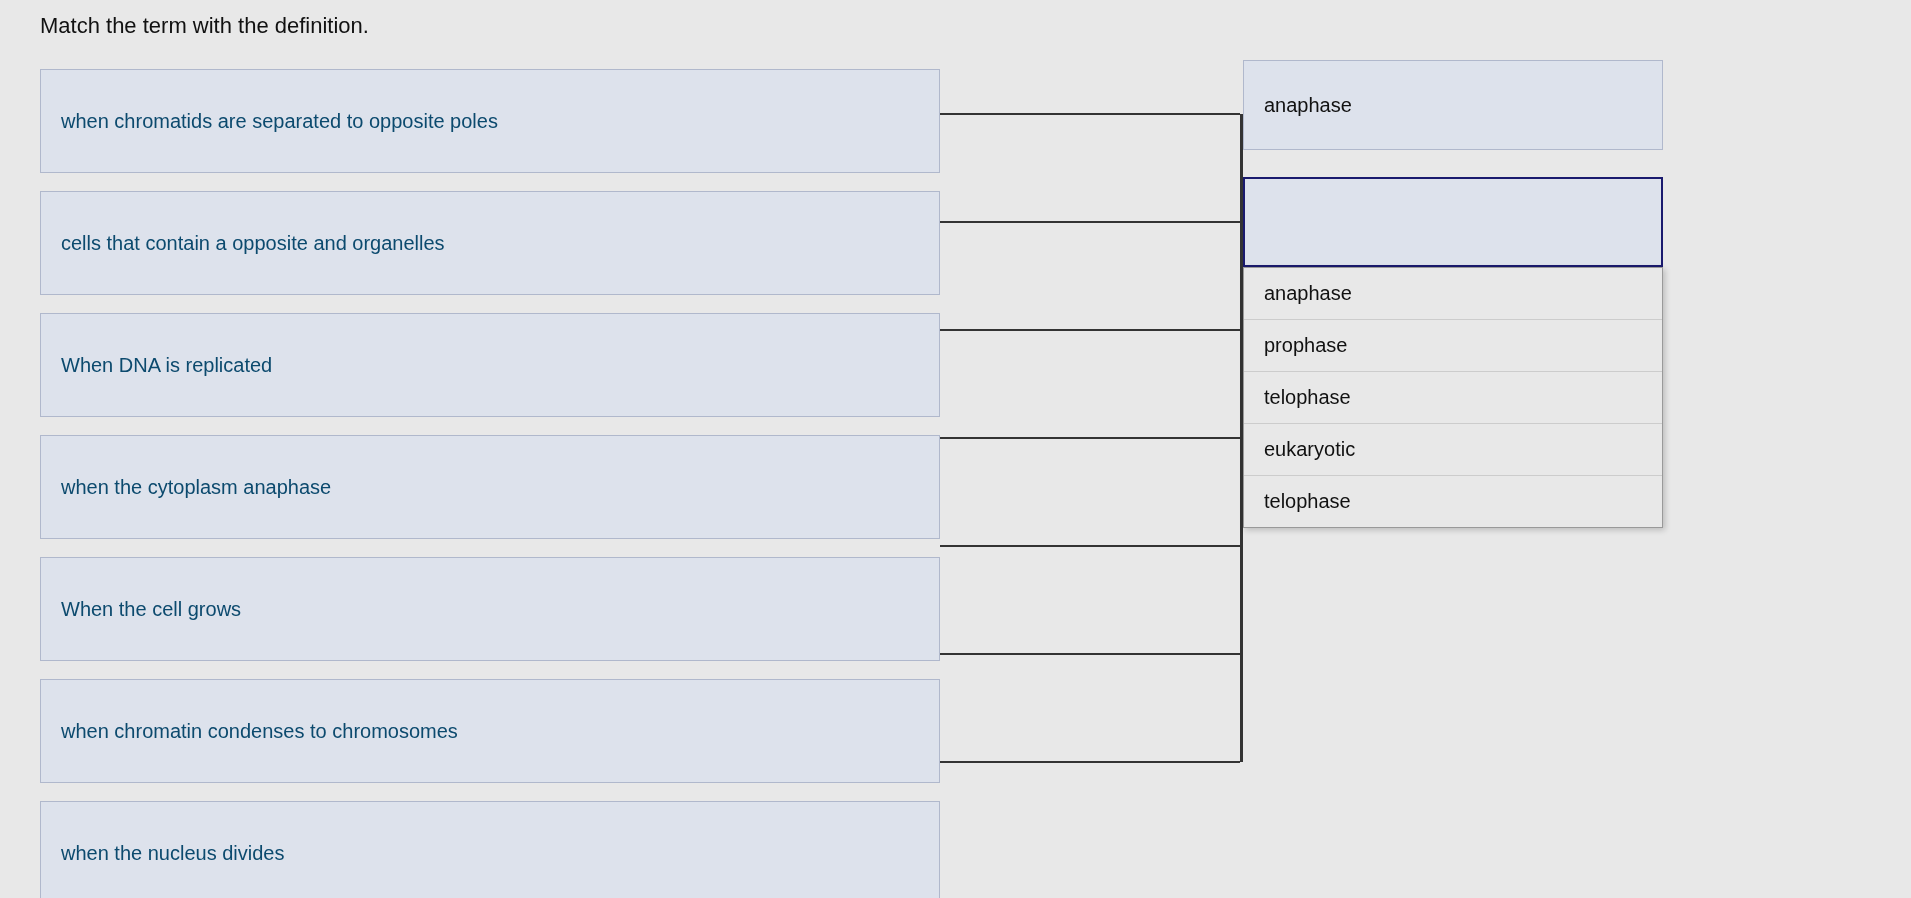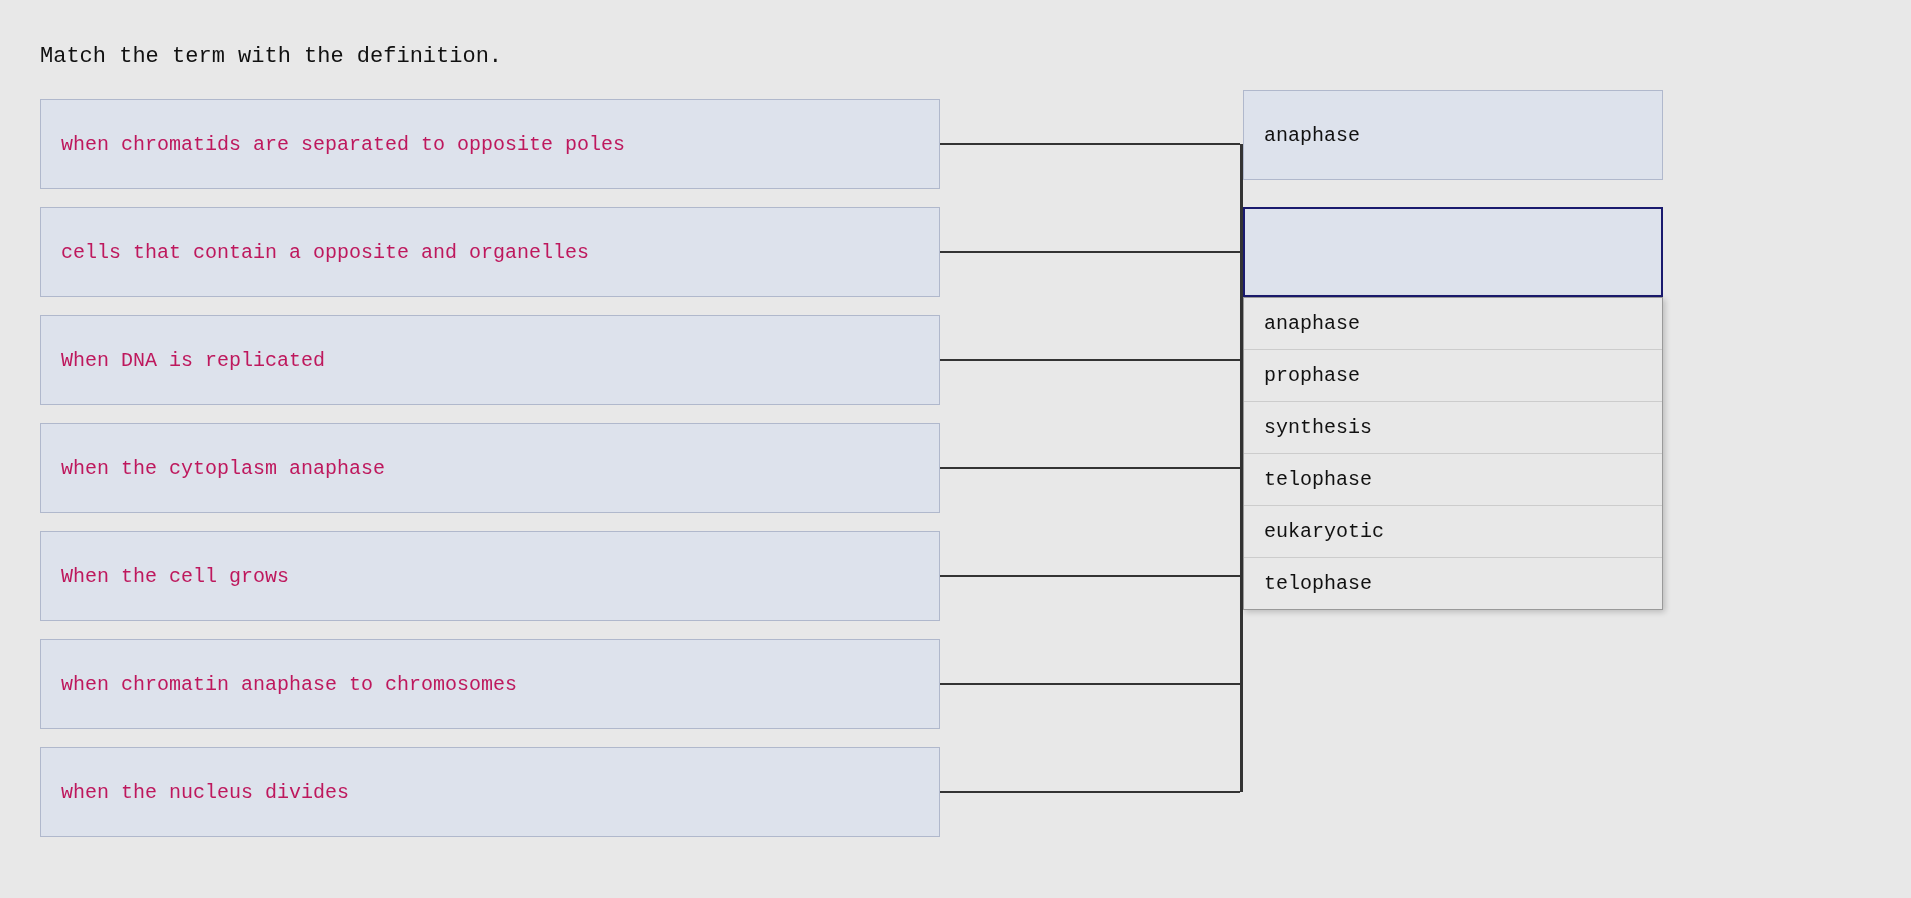--- a/index.html
+++ b/index.html
@@ -14,23 +14,22 @@
       width: 1911px;
       height: 898px;
       overflow: hidden;
       position: relative;
     }
 
     .page-container {
       background-color: #e8e8e8;
       width: 100%;
       height: 100%;
-      padding: 44px 40px;
-      position: relative;
-      font-family: Liberation Mono, monospace;
+      padding: 13px 40px;
+      position: relative;
     }
 
     .instruction {
       font-size: 22px;
       font-weight: 500;
       color: #111;
       margin-bottom: 30px;
     }
 
     .match-area {
@@ -46,22 +45,22 @@
       gap: 0px;
       width: 900px;
       flex-shrink: 0;
     }
 
     .definition-box {
       background-color: #dde2ec;
       border: 1px solid #b0b8cc;
       padding: 18px 20px;
       font-size: 20px;
-      color: #be185d;
-      height: 90px;
+      color: #0c4a6e;
+      height: 104px;
       display: flex;
       align-items: center;
       margin-bottom: 18px;
     }
 
     
     .answer-placed {
       background-color: #dde2ec;
       border: 1px solid #b0b8cc;
       padding: 16px 20px;
@@ -166,21 +165,21 @@
       <div class="definition-box">
         <span>When DNA is replicated</span>
       </div>
       <div class="definition-box">
         <span>when the cytoplasm anaphase</span>
       </div>
       <div class="definition-box">
         <span>When the cell grows</span>
       </div>
       <div class="definition-box">
-        <span>when chromatin anaphase to chromosomes</span>
+        <span>when chromatin condenses to chromosomes</span>
       </div>
       <div class="definition-box">
         <span>when the nucleus divides</span>
       </div>
     </div>
 
     <div class="connectors-and-bracket" style="position:relative; flex-shrink:0;">
 
       <div class="horiz-lines-col">
         <div class="horiz-line-row">
@@ -221,21 +220,20 @@
       </div>
 
       <div style="height:90px; margin-bottom:18px; display:flex; align-items:flex-start; position:relative;">
         <div class="dropdown-open">
           <div class="dropdown-trigger">
             <span></span>
           </div>
           <div class="dropdown-list">
             <div class="dropdown-item">anaphase</div>
             <div class="dropdown-item">prophase</div>
-            <div class="dropdown-item">synthesis</div>
             <div class="dropdown-item">telophase</div>
             <div class="dropdown-item">eukaryotic</div>
             <div class="dropdown-item">telophase</div>
           </div>
         </div>
       </div>
     </div>
   </div>
 </div>
 

